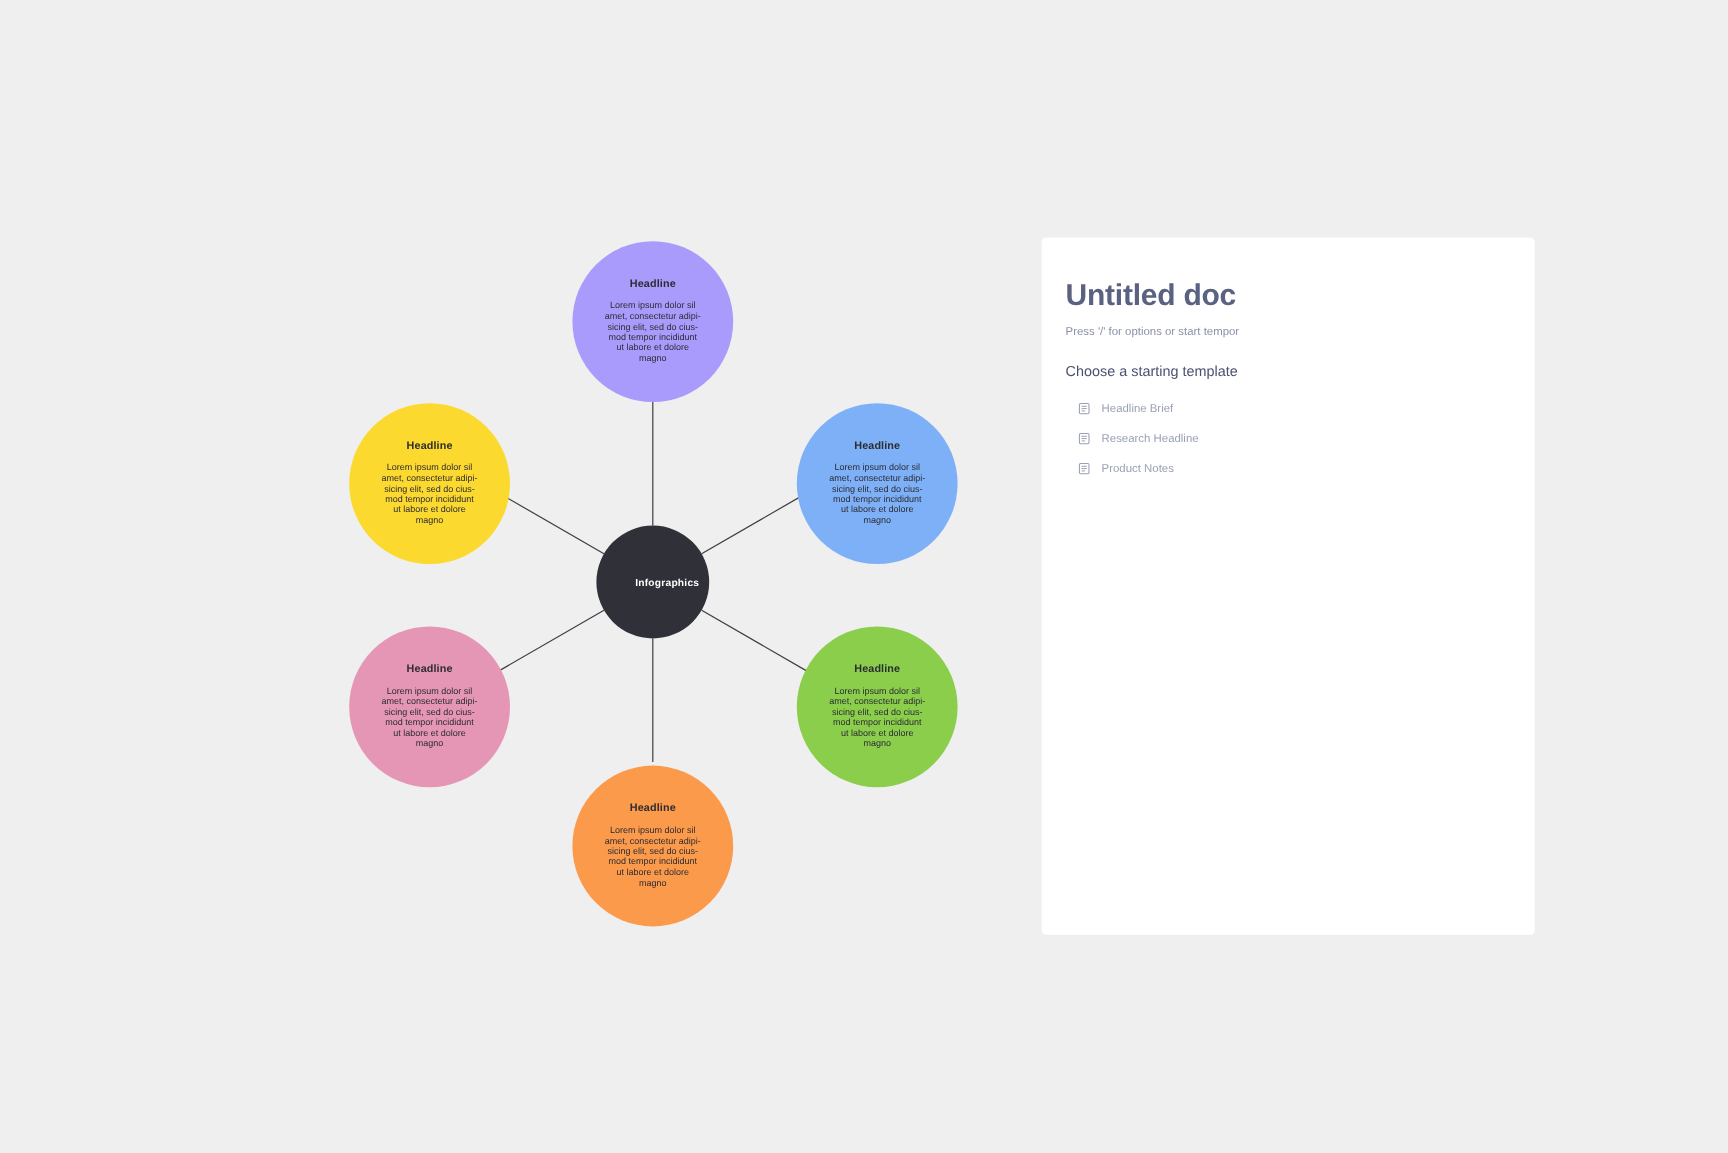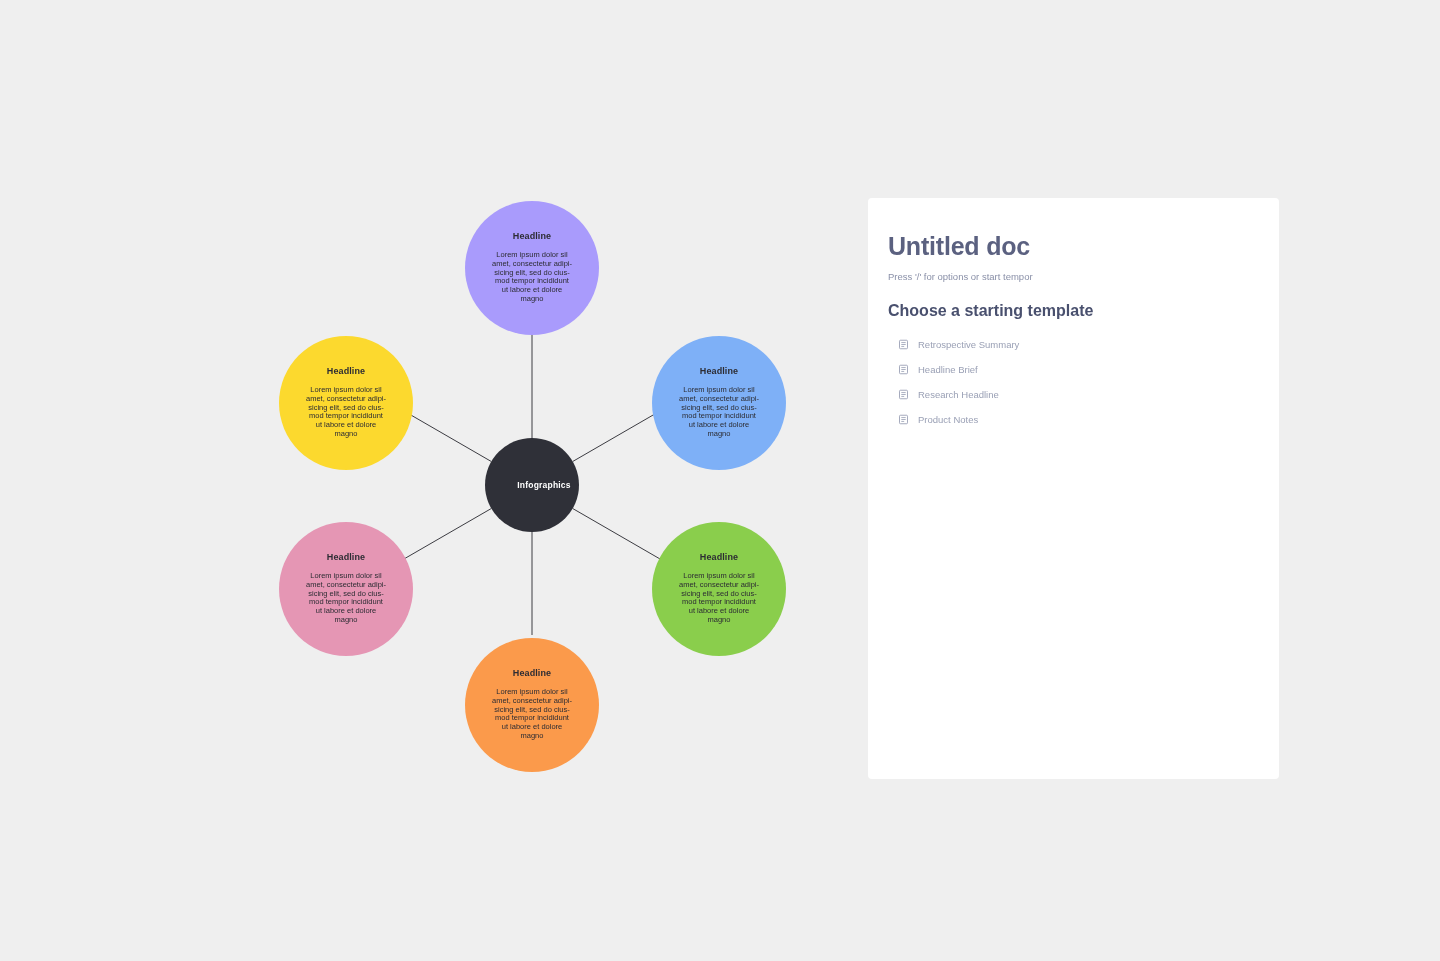--- a/index.html
+++ b/index.html
@@ -12,21 +12,21 @@
     height: 961px;
     background: #efefef;
     font-family: "Liberation Sans", sans-serif;
     overflow: hidden;
     position: relative;
   }
 
   
   #canvas-area {
     position: absolute;
-    left: 0;
+    left: 12px;
     top: 0;
     width: 868px;
     height: 961px;
   }
   #diagram {
     position: absolute;
     left: 0;
     top: 0;
     width: 868px;
     height: 961px;
@@ -107,22 +107,22 @@
     color: #5b6180;
     margin: 0 0 10px 0;
     letter-spacing: -.2px;
   }
   #doc-hint {
     font-size: 9.5px;
     color: #8a90a8;
     margin: 0 0 20px 0;
   }
   #template-heading {
-    font-size: 16px;
-    font-weight: bold;
+    font-size: 12px;
+    font-weight: normal;
     color: #49506e;
     margin: 4px 0 12px 0;
   }
   .template-item {
     display: flex;
     align-items: center;
     gap: 9px;
     height: 25px;
     margin-bottom: 0;
     padding-left: 10px;
@@ -196,29 +196,20 @@
   </div>
 </div>
 
 <div id="doc-panel">
   <h1 id="doc-title">Untitled doc</h1>
   <div id="doc-hint">Press '/' for options or start tempor</div>
   <div id="template-heading">Choose a starting template</div>
 
   <div class="template-list">
 
-    <div class="template-item">
-      <svg class="template-icon" viewBox="0 0 16 16" fill="none" stroke="currentColor" stroke-width="1.3">
-        <rect x="2.2" y="1.8" width="11.6" height="12.4" rx="1.4"></rect>
-        <line x1="4.8" y1="5.2" x2="11.2" y2="5.2" stroke-width="1.2"></line>
-        <line x1="4.8" y1="8" x2="11.2" y2="8" stroke-width="1.2"></line>
-        <line x1="4.8" y1="10.8" x2="9" y2="10.8" stroke-width="1.2"></line>
-      </svg>
-      <span class="template-label">Retrospective Summary</span>
-    </div>
 
     <div class="template-item">
       <svg class="template-icon" viewBox="0 0 16 16" fill="none" stroke="currentColor" stroke-width="1.3">
         <rect x="2.2" y="1.8" width="11.6" height="12.4" rx="1.4"></rect>
         <line x1="4.8" y1="5.2" x2="11.2" y2="5.2" stroke-width="1.2"></line>
         <line x1="4.8" y1="8" x2="11.2" y2="8" stroke-width="1.2"></line>
         <line x1="4.8" y1="10.8" x2="9" y2="10.8" stroke-width="1.2"></line>
       </svg>
       <span class="template-label">Headline Brief</span>
     </div>

